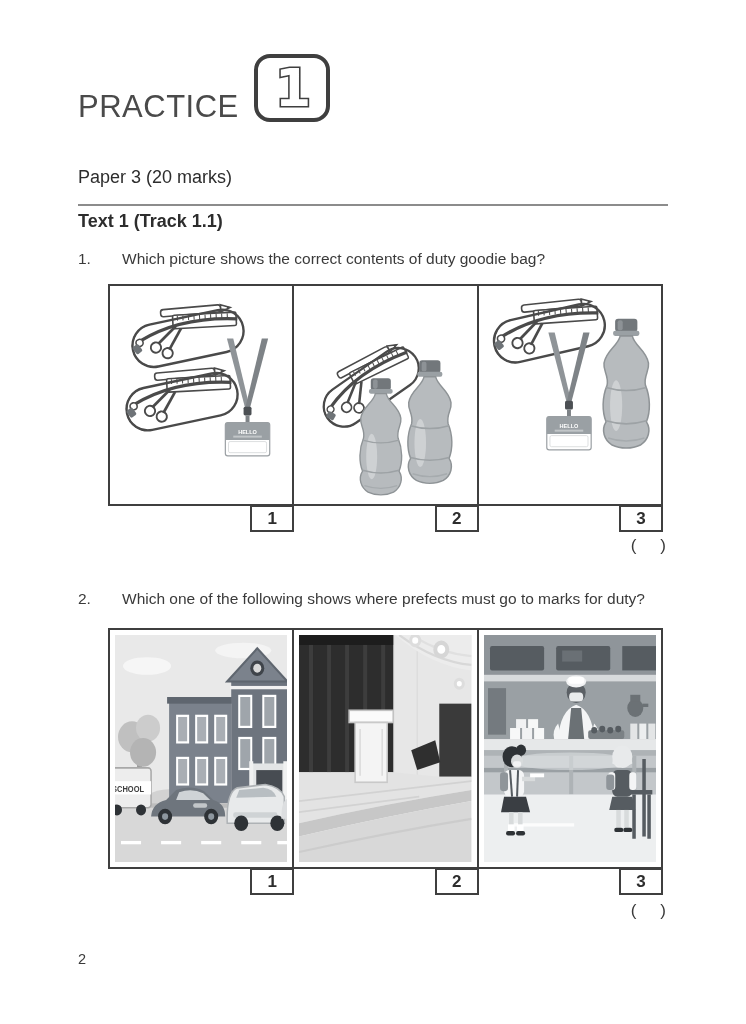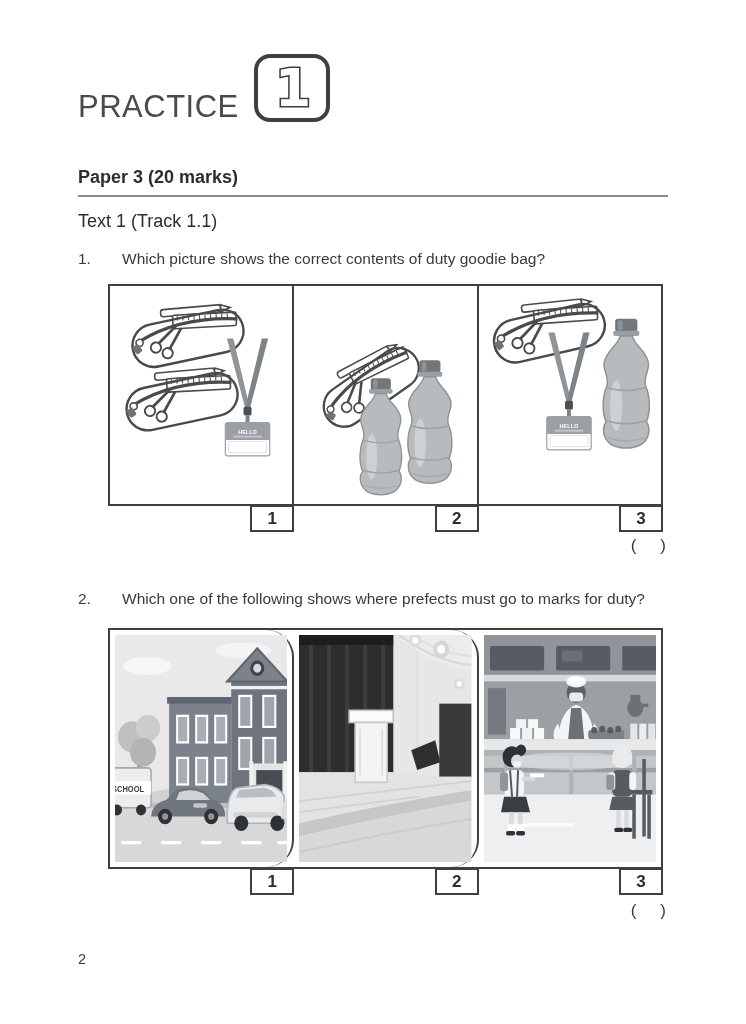--- a/index.html
+++ b/index.html
@@ -10,40 +10,40 @@
   }
   
   .title-row { position:absolute; left:78px; top:54px; display:flex; align-items:center; gap:15px; }
   .practice-label { font-size:31px; color:#4a4a4a; letter-spacing:.5px; line-height:1;margin-top:36px; }
   .practice-box {
     width:76px; height:68px; border:4.5px solid #3f3f3f; border-radius:16px;
     display:flex; align-items:center; justify-content:center; background:#fff;
   }
   .paper-title {
     position:absolute; left:78px; top:167px; width:590px;
-    font-weight:bold; font-size:18px; color:#2d2d2d;
-    border-bottom:2px solid #8c8c8c; padding-bottom:7px;
+    font-weight:normal; font-size:18px; color:#2d2d2d;
+    border-bottom:2px solid #8c8c8c; padding-bottom:16px;
   }
-  .section-title { position:absolute; left:78px; top:211px; font-weight:normal; font-size:18px; color:#2d2d2d; }
+  .section-title { position:absolute; left:78px; top:211px; font-weight:bold; font-size:18px; color:#2d2d2d; }
   
   .q-row { position:absolute; left:78px; width:590px; display:flex; font-size:15.5px; line-height:1.35; }
   .q-row .q-num { width:44px; flex:0 0 44px; }
   .q-row .q-text { flex:1; }
   .q1 { top:249px; } .q2 { top:589px; }
   
   .pic-grid {
     position:absolute; left:108px; width:555px;
     border:2px solid #3f3f3f; display:flex; background:#fff;
   }
   .grid1 { top:284px; height:222px; }
   .grid2 { top:628px; height:241px; }
   .cell { flex:1 1 0; position:relative; border-right:2px solid #3f3f3f; background:#fff; }
   .cell:last-child { border-right:none; }
   .cell svg.fill { display:block; width:100%; height:100%; }
-  .cell.padded { padding:5px;border-radius:27px; }
+  .cell.padded { padding:5px; }
   .num-tab {
     position:absolute; right:-2px; bottom:-28px; width:44px; height:27px;
     background:#fff; border:2px solid #3f3f3f; z-index:3;
     display:flex; align-items:center; justify-content:center;
     font-weight:bold; font-size:17px; color:#2d2d2d;
   }
   
   .answer-line { position:absolute; left:78px; width:588px; text-align:right; font-size:17px; color:#3a3a3a; }
   .answer1 { top:536px; } .answer2 { top:901px; }
   .answer-line .gap { display:inline-block; width:24px; }

